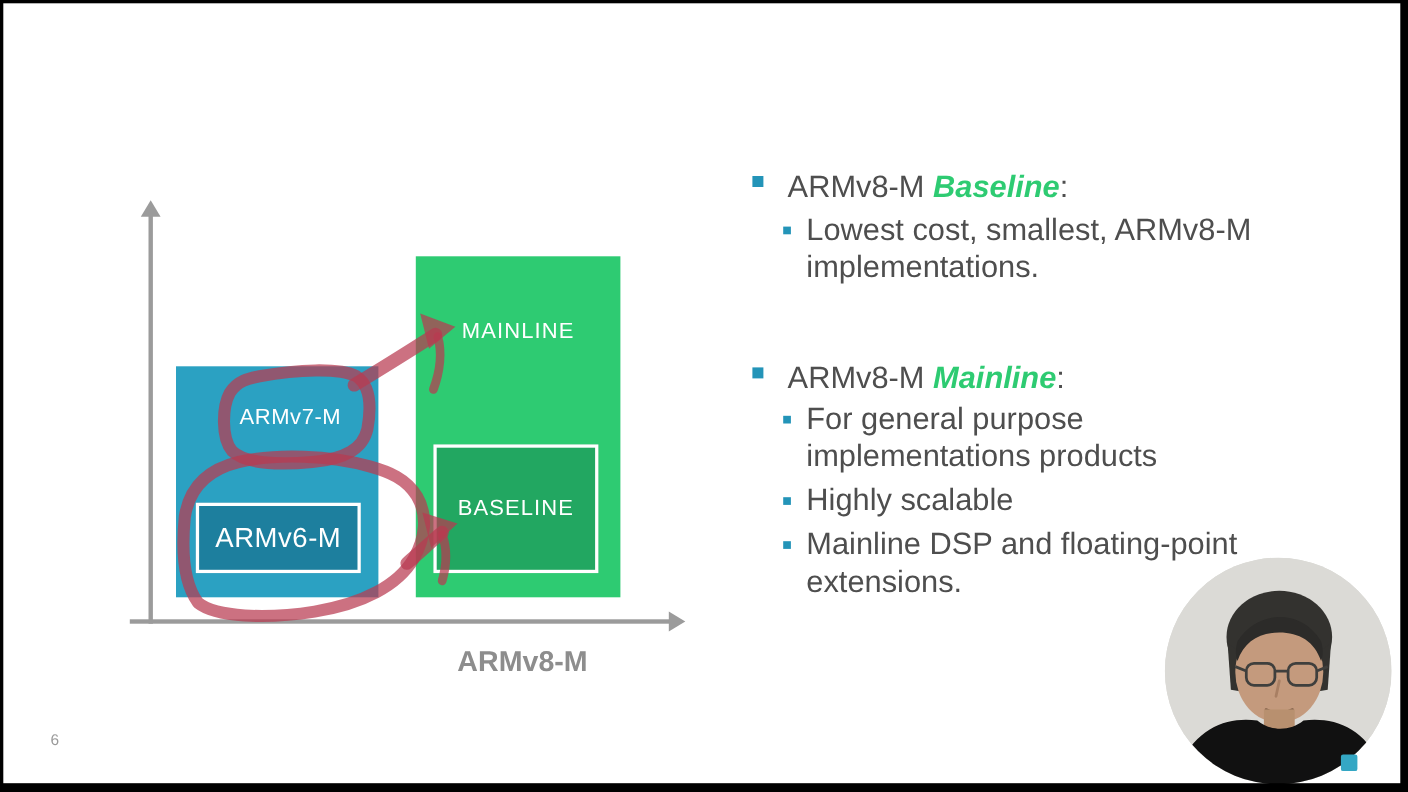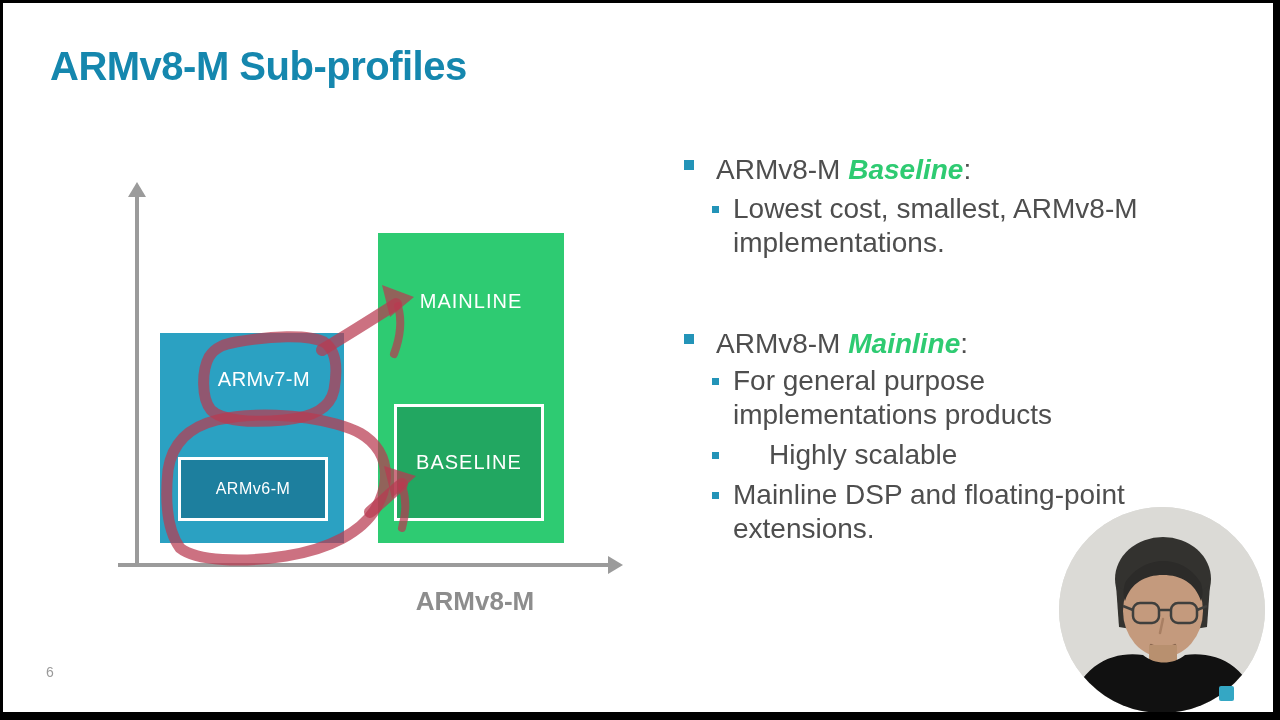--- a/index.html
+++ b/index.html
@@ -24,21 +24,21 @@
     border-bottom:15px solid #9b9b9b;}
   .arrow-right{position:absolute;left:608px;top:556px;width:0;height:0;
     border-top:9px solid transparent;border-bottom:9px solid transparent;
     border-left:15px solid #9b9b9b;}
   .box{position:absolute;box-sizing:border-box;}
   .legacy-box{left:160px;top:333px;width:184px;height:210px;background:#2ba1c2;}
   .armv7-label{position:absolute;left:160px;top:368px;width:208px;text-align:center;
     color:#fff;font-size:20px;letter-spacing:0.5px;}
   .armv6-box{left:178px;top:457px;width:150px;height:64px;background:#1d7f9e;
     border:3px solid #fff;display:flex;align-items:center;justify-content:center;
-    color:#fff;font-size:16px;letter-spacing:0.5px;}
+    color:#fff;font-size:25px;letter-spacing:0.5px;}
   .armv8-box{left:378px;top:233px;width:186px;height:310px;background:#2ecb72;}
   .mainline-label{position:absolute;left:378px;top:290px;width:186px;text-align:center;
     color:#fff;font-size:20px;letter-spacing:1px;}
   .baseline-box{left:394px;top:404px;width:150px;height:117px;background:#22a761;
     border:3px solid #fff;display:flex;align-items:center;justify-content:center;
     color:#fff;font-size:20px;letter-spacing:1px;}
   .x-axis-label{position:absolute;left:375px;top:586px;width:200px;text-align:center;
     font-size:26px;font-weight:bold;color:#8d8d8d;}
   .annotation-svg{position:absolute;left:0;top:0;width:1280px;height:720px;
     pointer-events:none;z-index:5;}
@@ -56,21 +56,20 @@
   .webcam{position:absolute;left:1059px;top:507px;width:206px;height:206px;border-radius:50%;
     overflow:hidden;background:#dbdad6;z-index:20;}
   .webcam-badge{position:absolute;left:1219px;top:686px;width:15px;height:15px;
     background:#34a7c4;border-radius:2px;z-index:21;}
 </style>
 </head>
 <body>
 
 <div class="stage">
 
-  <h1 class="title">ARMv8-M Sub-profiles</h1>
 
   <div>
     <div class="axis y-axis"></div>
     <div class="arrow-up"></div>
     <div class="axis x-axis"></div>
     <div class="arrow-right"></div>
 
     <div class="box legacy-box"></div>
     <div class="armv7-label">ARMv7-M</div>
     <div class="box armv6-box">
@@ -113,21 +112,21 @@
     <span class="s-bullet" style="left:712px;top:206px;"></span>
     <div class="subtext" style="top:192px;">Lowest cost, smallest, ARMv8-M implementations.</div>
 
     <span class="h-bullet" style="left:684px;top:334px;"></span>
     <h2 class="heading" style="top:318px;"><span>ARMv8-M </span><span class="accent">Mainline</span><span>:</span></h2>
 
     <span class="s-bullet" style="left:712px;top:378px;"></span>
     <div class="subtext" style="top:364px;">For general purpose implementations products</div>
 
     <span class="s-bullet" style="left:712px;top:452px;"></span>
-    <div class="subtext" style="top:438px;margin-left:36px;">Highly scalable</div>
+    <div class="subtext" style="top:438px;">Highly scalable</div>
 
     <span class="s-bullet" style="left:712px;top:492px;"></span>
     <div class="subtext" style="top:478px;">Mainline DSP and floating-point extensions.</div>
   </div>
 
   <div class="page-num">6</div>
 
   <div class="webcam">
     <svg width="206" height="206" viewBox="0 0 206 206">
       <rect x="0" y="0" width="206" height="206" fill="#dbdad6"></rect>

